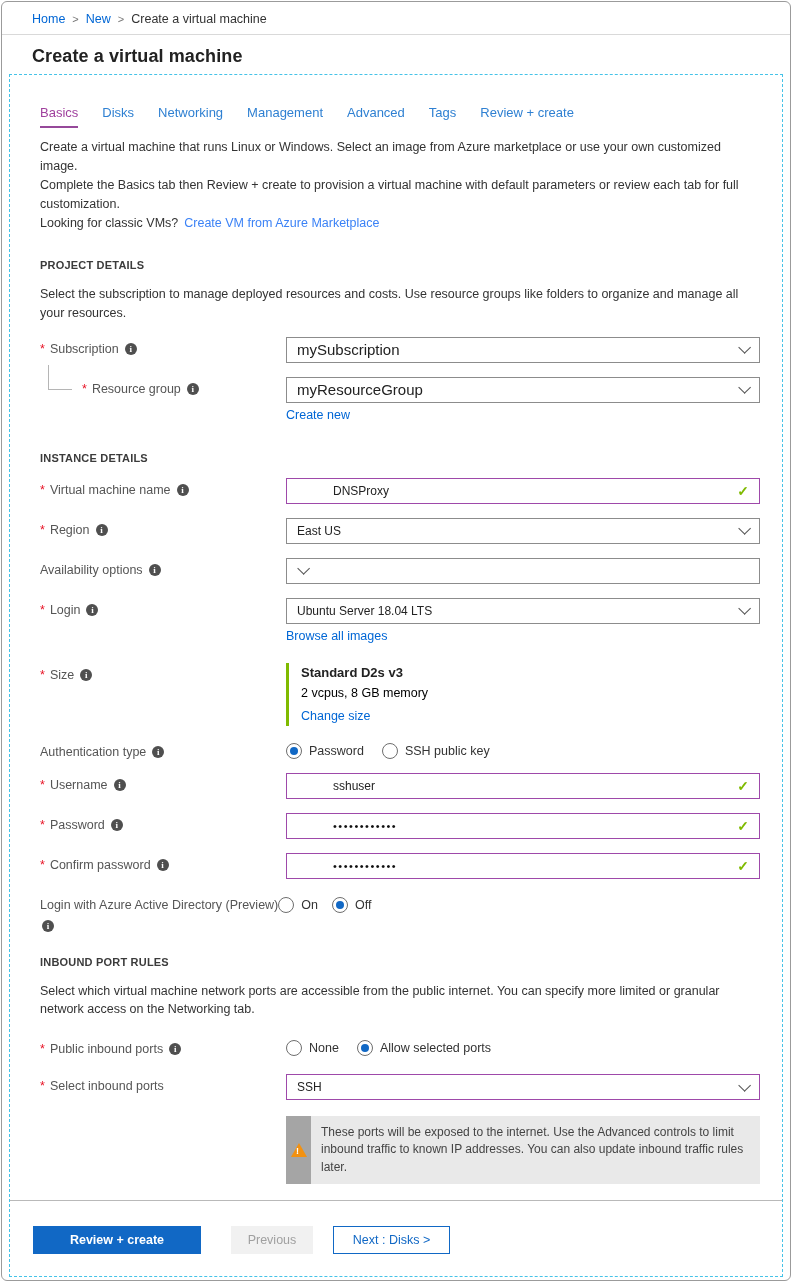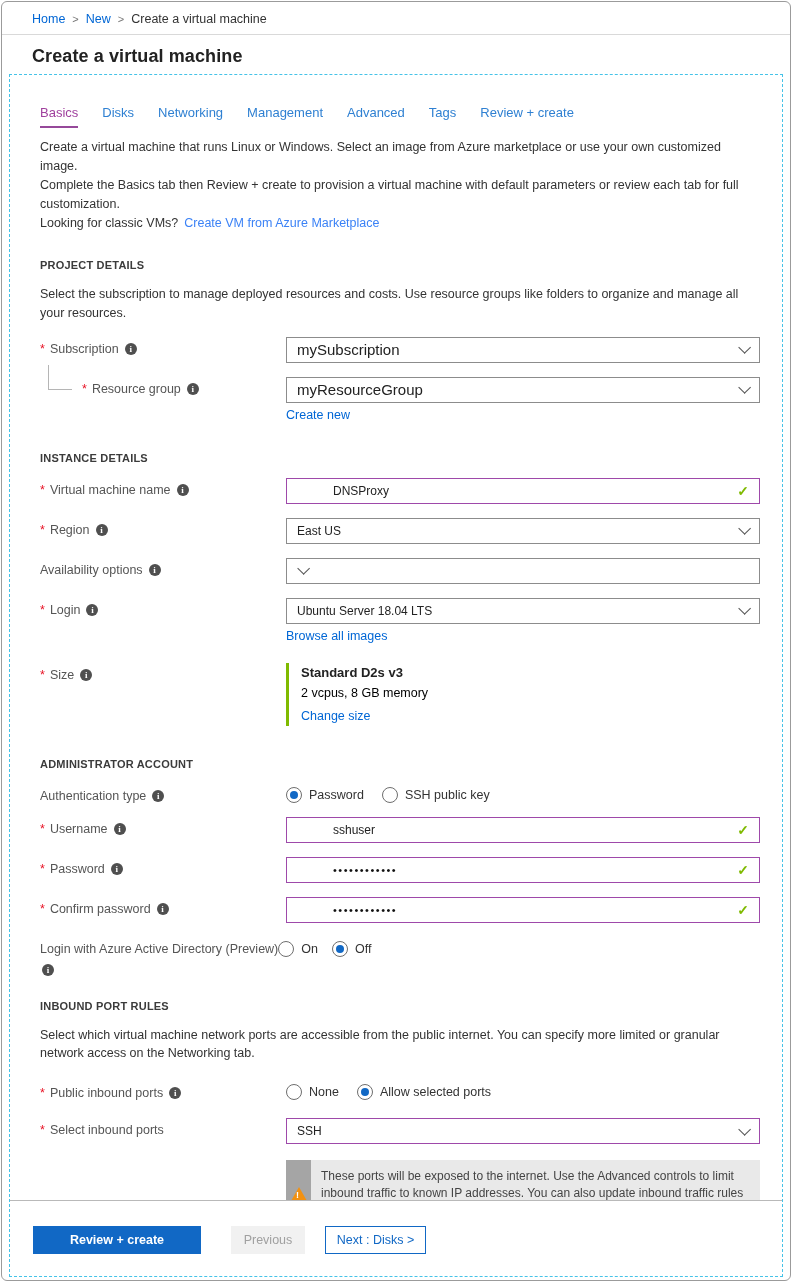--- a/index.html
+++ b/index.html
@@ -96,22 +96,22 @@
   .warning { display:flex; margin-top:16px; background:#e9e9e9; min-height:60px; }
   .warning-strip { flex:0 0 25px; background:#a5a5a5; display:flex; align-items:center; justify-content:center; }
   .tri { position:relative; width:0; height:0; border-left:8px solid transparent; border-right:8px solid transparent; border-bottom:14px solid #f29111; }
   .tri span { position:absolute; left:-2.5px; top:3px; color:#fff; font-size:9px; font-weight:700; }
   .warning-text { padding:8px 12px 8px 10px; font-size:12px; line-height:1.45; color:#444; }
 
   
   .footer { flex:0 0 auto; border-top:1px solid #b9b9b9; padding:25px 0 22px 23px; display:flex; align-items:center; gap:30px; background:#fff; }
   .btn { height:28px; font-size:12.5px; display:inline-flex; align-items:center; justify-content:center; cursor:pointer; border:1px solid transparent; }
   .btn-primary { background:#1168c5; color:#fff; width:168px; font-weight:700; }
-  .btn-disabled { background:#f1f1f1; color:#a0a0a0; width:74px; cursor:default; }
-  .btn-outline { background:#fff; border:1px solid #1168c5; color:#1168c5; width:101px; }
+  .btn-disabled { background:#f1f1f1; color:#a0a0a0; width:82px; cursor:default; }
+  .btn-outline { background:#fff; border:1px solid #1168c5; color:#1168c5; width:117px; }
 </style>
 </head>
 <body>
 
 <div class="window">
 
   <div class="breadcrumb-bar">
     <a>Home</a><span class="crumb-sep">&gt;</span><a>New</a><span class="crumb-sep">&gt;</span><span class="crumb-current">Create a virtual machine</span>
   </div>
 
@@ -237,21 +237,20 @@
         </div>
         <div class="control-col">
           <div class="size-block">
             <div class="size-name">Standard D2s v3</div>
             <div class="size-specs">2 vcpus, 8 GB memory</div>
             <div class="size-link"><a class="plain-link">Change size</a></div>
           </div>
         </div>
       </div>
 
-      <div class="section-heading" style="margin-top:32px;">ADMINISTRATOR ACCOUNT</div>
 
       <div class="form-row">
         <div class="label-col">
           <span class="lbl">Authentication type</span>
           <span class="info-icon">i</span>
         </div>
         <div class="control-col">
           <div class="radio-group">
             <span class="radio">
               <span class="radio-circle selected"></span>

